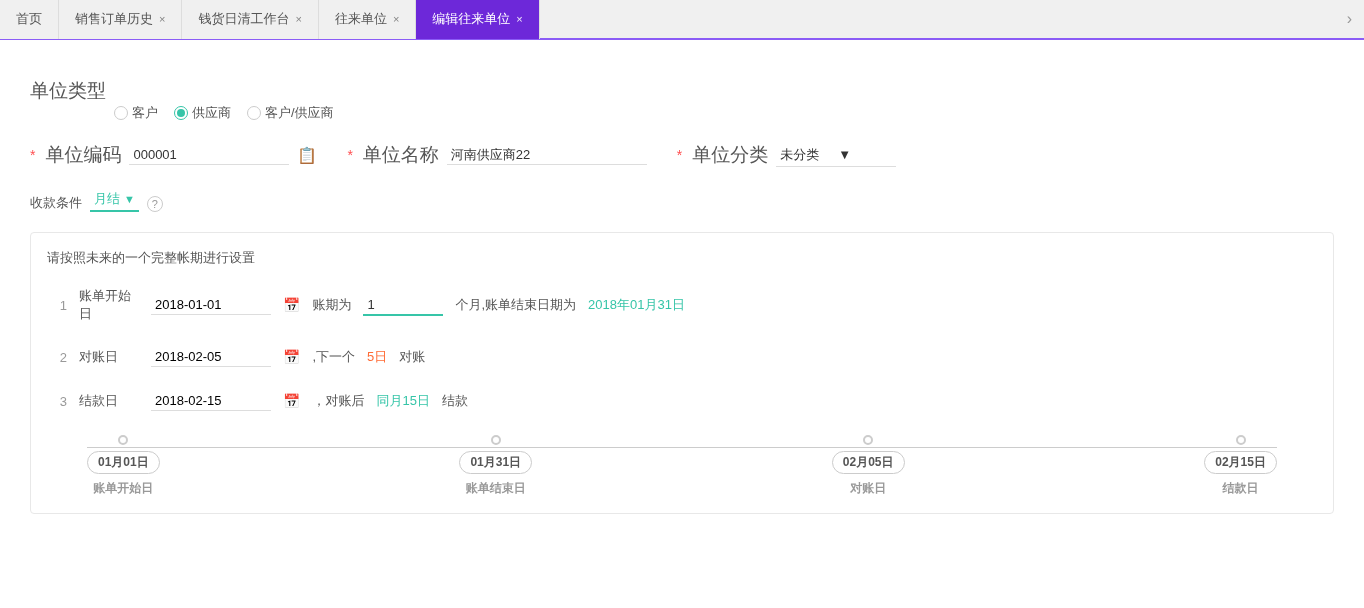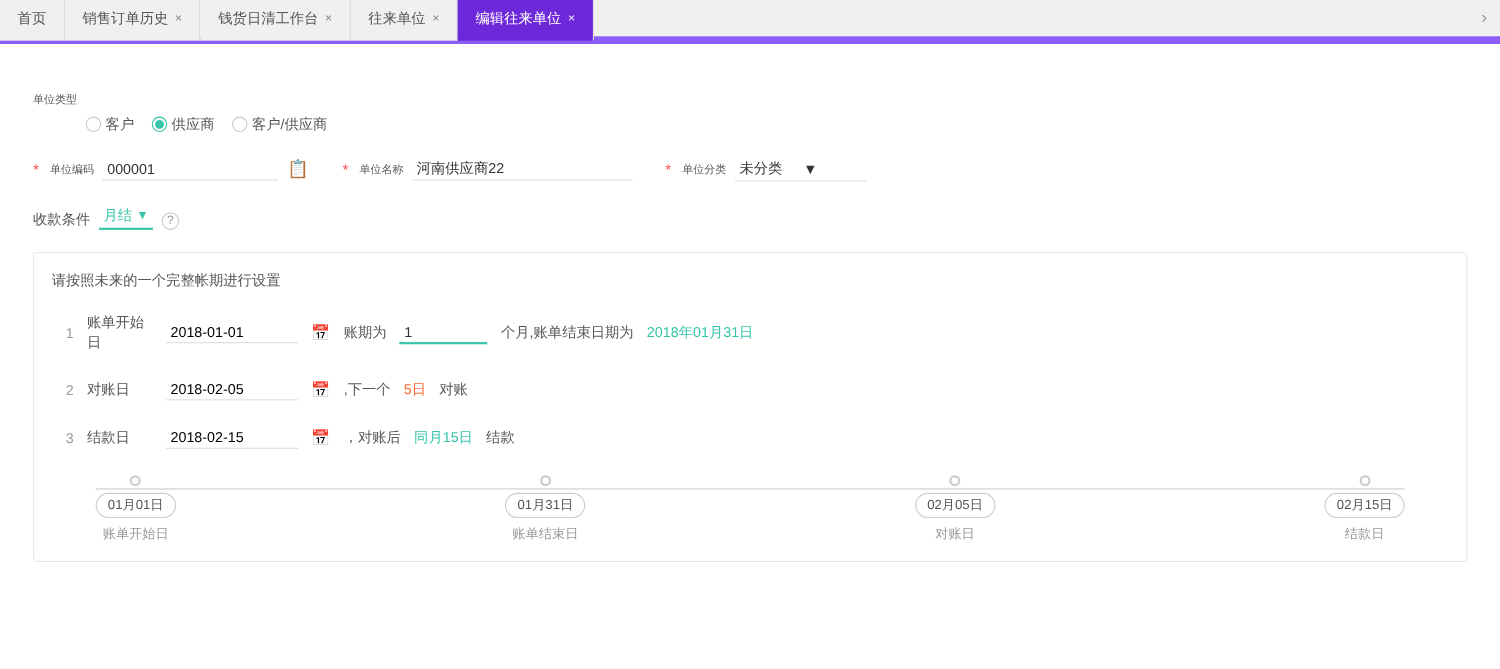--- a/index.html
+++ b/index.html
@@ -3,21 +3,21 @@
   <meta charset="utf-8">
   <style>
     * { box-sizing: border-box; margin: 0; padding: 0; }
     body { font-family: "Microsoft YaHei", "PingFang SC", sans-serif; font-size: 14px; background: #f5f5f5; color: #333; }
 
     
     .tab-bar {
       display: flex;
       align-items: center;
       background: #f0f0f0;
-      border-bottom: 7px solid #8b5cf6;
+      border-bottom: 2px solid #8b5cf6;
       height: 40px;
       padding-left: 0;
     }
     .tab {
       display: flex;
       align-items: center;
       padding: 0 16px;
       height: 40px;
       cursor: pointer;
       font-size: 13px;
@@ -64,21 +64,21 @@
 
     .form-field {
       display: flex;
       align-items: center;
       gap: 8px;
     }
 
     .form-field label {
       color: #555;
       white-space: nowrap;
-      font-size: 10px;
+      font-size: 19px;
     }
 
     .required-star {
       color: #ff4d4f;
       margin-right: 2px;
     }
 
     .radio-group {
       display: flex;
       align-items: center;
@@ -390,21 +390,21 @@
       <span class="row-num">3</span>
       <span class="row-label">结款日</span>
       <input class="date-input" type="text" value="2018-02-15" style="">
       <span class="icon-btn" style="font-size:14px;">📅</span>
       <span class="row-desc">，对账后</span>
       <span class="highlight-teal">同月15日</span>
       <span class="row-desc">结款</span>
     </div>
 
 
-    <div style="position:relative; padding: 0 40px;">
+    <div style="position:relative; padding: 0 40px; font-weight: bold;">
       <div class="timeline-line"></div>
       <div style="display:flex; align-items:flex-start; justify-content:space-between; position:relative; z-index:1;">
 
         <div class="timeline-point">
           <div class="timeline-dot"></div>
           <div class="timeline-label-box">01月01日</div>
           <div class="timeline-sublabel">账单开始日</div>
         </div>
 
         <div class="timeline-point">

